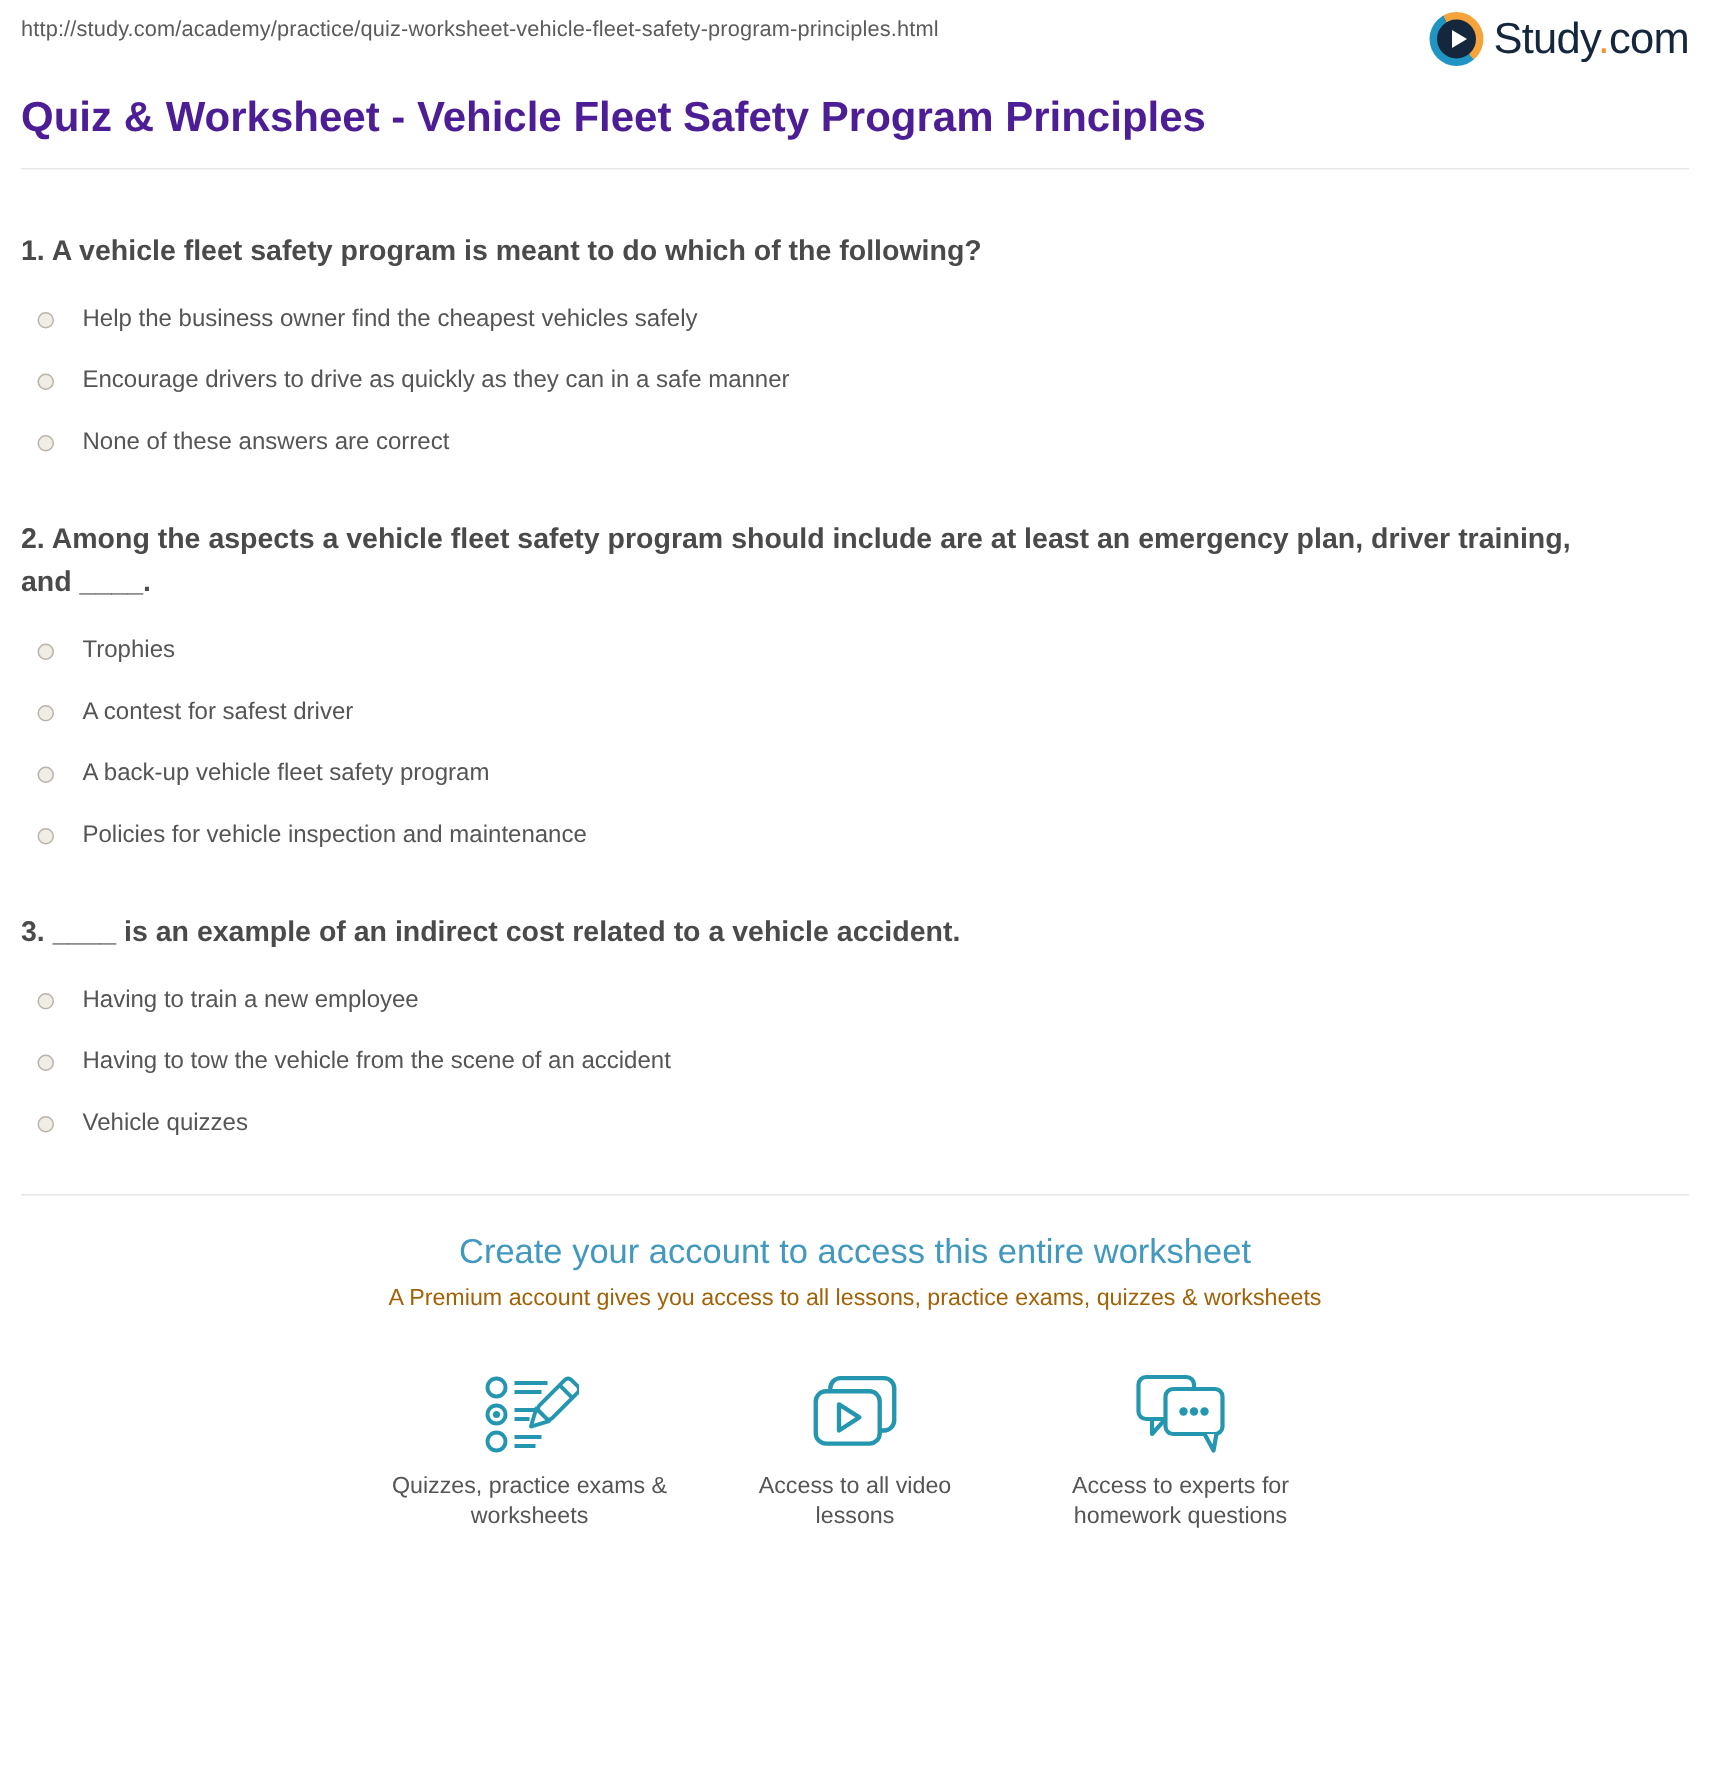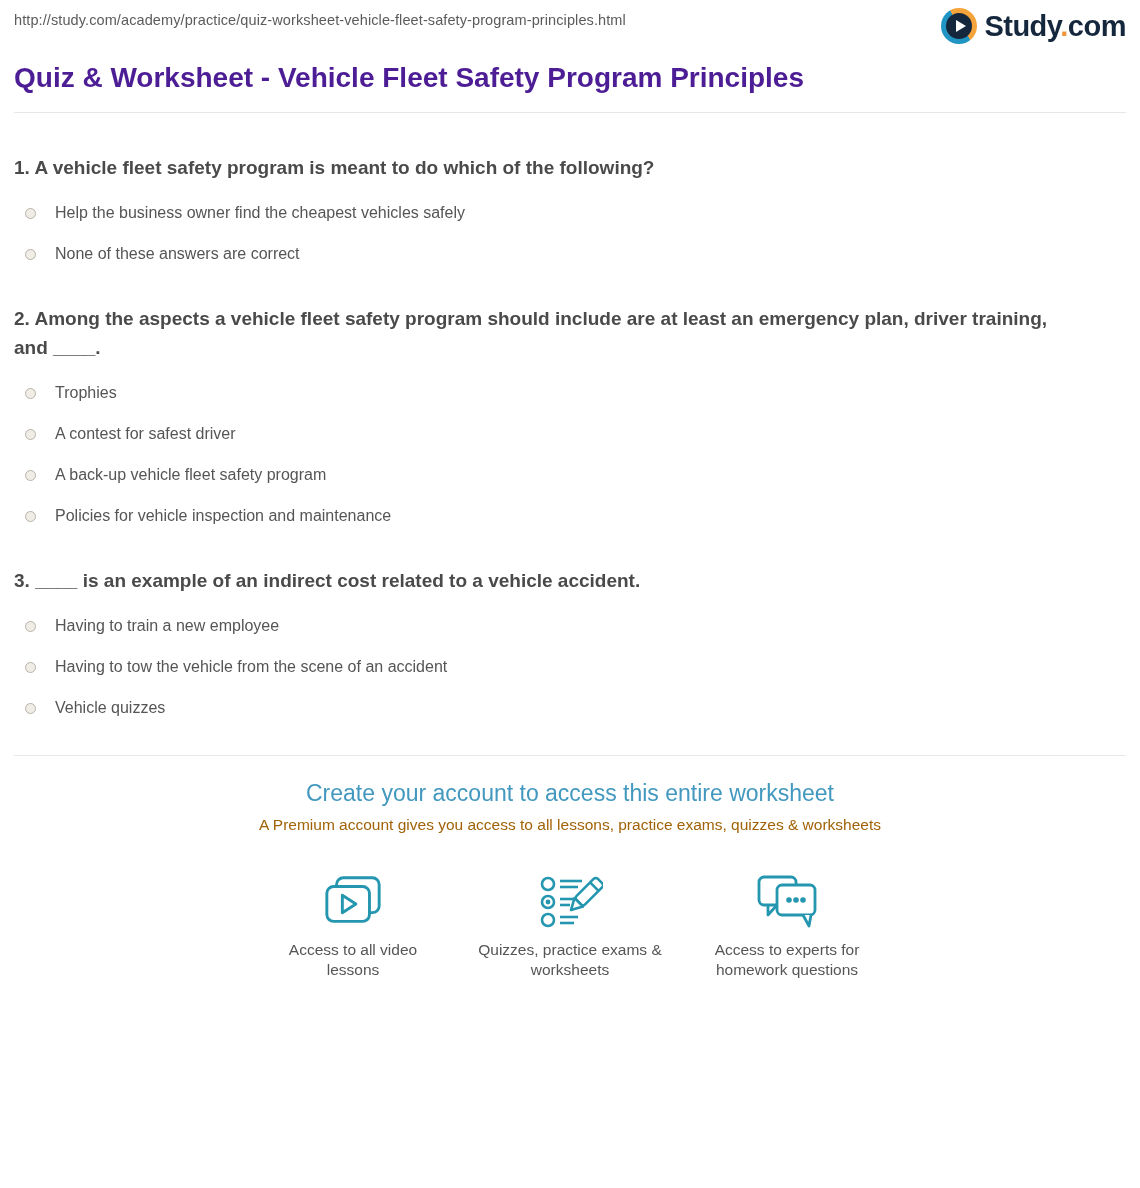--- a/index.html
+++ b/index.html
@@ -47,21 +47,21 @@
     content: "";
     position: absolute;
     left: 15px; top: 12px;
     width: 0; height: 0;
     border-left: 10px solid #ffffff;
     border-top: 6px solid transparent;
     border-bottom: 6px solid transparent;
   }
   .logo-text {
     font-size: 29px;
-    font-weight: 700;
+    font-weight: 400;
     color: #15273c;
     letter-spacing: -0.5px;
   }
   .logo-text .dot { color: #f1953b; }
 
   
   .page-title {
     margin-top: 0;
     max-width: 790px;
     font-size: 28px;
@@ -157,20 +157,24 @@
   <hr class="divider">
 
   <div class="question">
     <div class="question-title"><span>1.</span> <span>A vehicle fleet safety program is meant to do which of the following?</span></div>
     <div class="option-row">
       <span class="radio"></span>
       <span class="option-label">Help the business owner find the cheapest vehicles safely</span>
     </div>
     <div class="option-row">
       <span class="radio"></span>
+      <span class="option-label">Encourage drivers to drive as quickly as they can in a safe manner</span>
+    </div>
+    <div class="option-row">
+      <span class="radio"></span>
       <span class="option-label">None of these answers are correct</span>
     </div>
   </div>
 
   <div class="question">
     <div class="question-title"><span>2.</span> <span>Among the aspects a vehicle fleet safety program should include are at least an emergency plan, driver training, and ____.</span></div>
     <div class="option-row">
       <span class="radio"></span>
       <span class="option-label">Trophies</span>
     </div>
@@ -204,31 +208,20 @@
     </div>
   </div>
 
   <hr class="divider" style="margin-top:37px;">
 
   <div class="cta">
     <div class="cta-heading">Create your account to access this entire worksheet</div>
     <div class="cta-subheading">A Premium account gives you access to all lessons, practice exams, quizzes &amp; worksheets</div>
 
     <div class="features">
-
-      <div class="feature">
-        <div class="feature-icon">
-          <svg width="62" height="56" viewBox="0 0 64 56">
-            <rect x="15" y="3" width="44" height="36" rx="7" fill="none" stroke="#2596b0" stroke-width="3"></rect>
-            <rect x="5" y="12" width="44" height="36" rx="7" fill="#ffffff" stroke="#2596b0" stroke-width="3"></rect>
-            <path d="M21 21 L35 30 L21 39 Z" fill="none" stroke="#2596b0" stroke-width="3" stroke-linejoin="round"></path>
-          </svg>
-        </div>
-        <div class="feature-label">Access to all video lessons</div>
-      </div>
 
       <div class="feature">
         <div class="feature-icon">
           <svg width="66" height="56" viewBox="0 0 66 56">
             <circle cx="11" cy="10" r="6" fill="none" stroke="#2596b0" stroke-width="2.6"></circle>
             <circle cx="11" cy="28" r="6" fill="none" stroke="#2596b0" stroke-width="2.6"></circle>
             <circle cx="11" cy="28" r="2.4" fill="#2596b0"></circle>
             <circle cx="11" cy="46" r="6" fill="none" stroke="#2596b0" stroke-width="2.6"></circle>
             <line x1="23" y1="7" x2="45" y2="7" stroke="#2596b0" stroke-width="2.6"></line>
             <line x1="23" y1="13" x2="41" y2="13" stroke="#2596b0" stroke-width="2.6"></line>
@@ -241,20 +234,31 @@
               <line x1="40" y1="8" x2="52" y2="8"></line>
               <path d="M40 30 L52 30 L46 41 Z"></path>
             </g>
           </svg>
         </div>
         <div class="feature-label">Quizzes, practice exams &amp; worksheets</div>
       </div>
 
       <div class="feature">
         <div class="feature-icon">
+          <svg width="62" height="56" viewBox="0 0 64 56">
+            <rect x="15" y="3" width="44" height="36" rx="7" fill="none" stroke="#2596b0" stroke-width="3"></rect>
+            <rect x="5" y="12" width="44" height="36" rx="7" fill="#ffffff" stroke="#2596b0" stroke-width="3"></rect>
+            <path d="M21 21 L35 30 L21 39 Z" fill="none" stroke="#2596b0" stroke-width="3" stroke-linejoin="round"></path>
+          </svg>
+        </div>
+        <div class="feature-label">Access to all video lessons</div>
+      </div>
+
+      <div class="feature">
+        <div class="feature-icon">
           <svg width="64" height="56" viewBox="0 0 64 56">
             <rect x="4" y="3" width="37" height="28" rx="5" fill="none" stroke="#2596b0" stroke-width="2.8"></rect>
             <path d="M13 31 L13 41 L22 31" fill="none" stroke="#2596b0" stroke-width="2.8" stroke-linejoin="round"></path>
             <rect x="22" y="11" width="38" height="30" rx="5" fill="#ffffff" stroke="#2596b0" stroke-width="2.8"></rect>
             <path d="M48 41 L54 52 L56 41" fill="#ffffff" stroke="#2596b0" stroke-width="2.8" stroke-linejoin="round"></path>
             <circle cx="34" cy="26" r="2.8" fill="#2596b0"></circle>
             <circle cx="41" cy="26" r="2.8" fill="#2596b0"></circle>
             <circle cx="48" cy="26" r="2.8" fill="#2596b0"></circle>
           </svg>
         </div>

